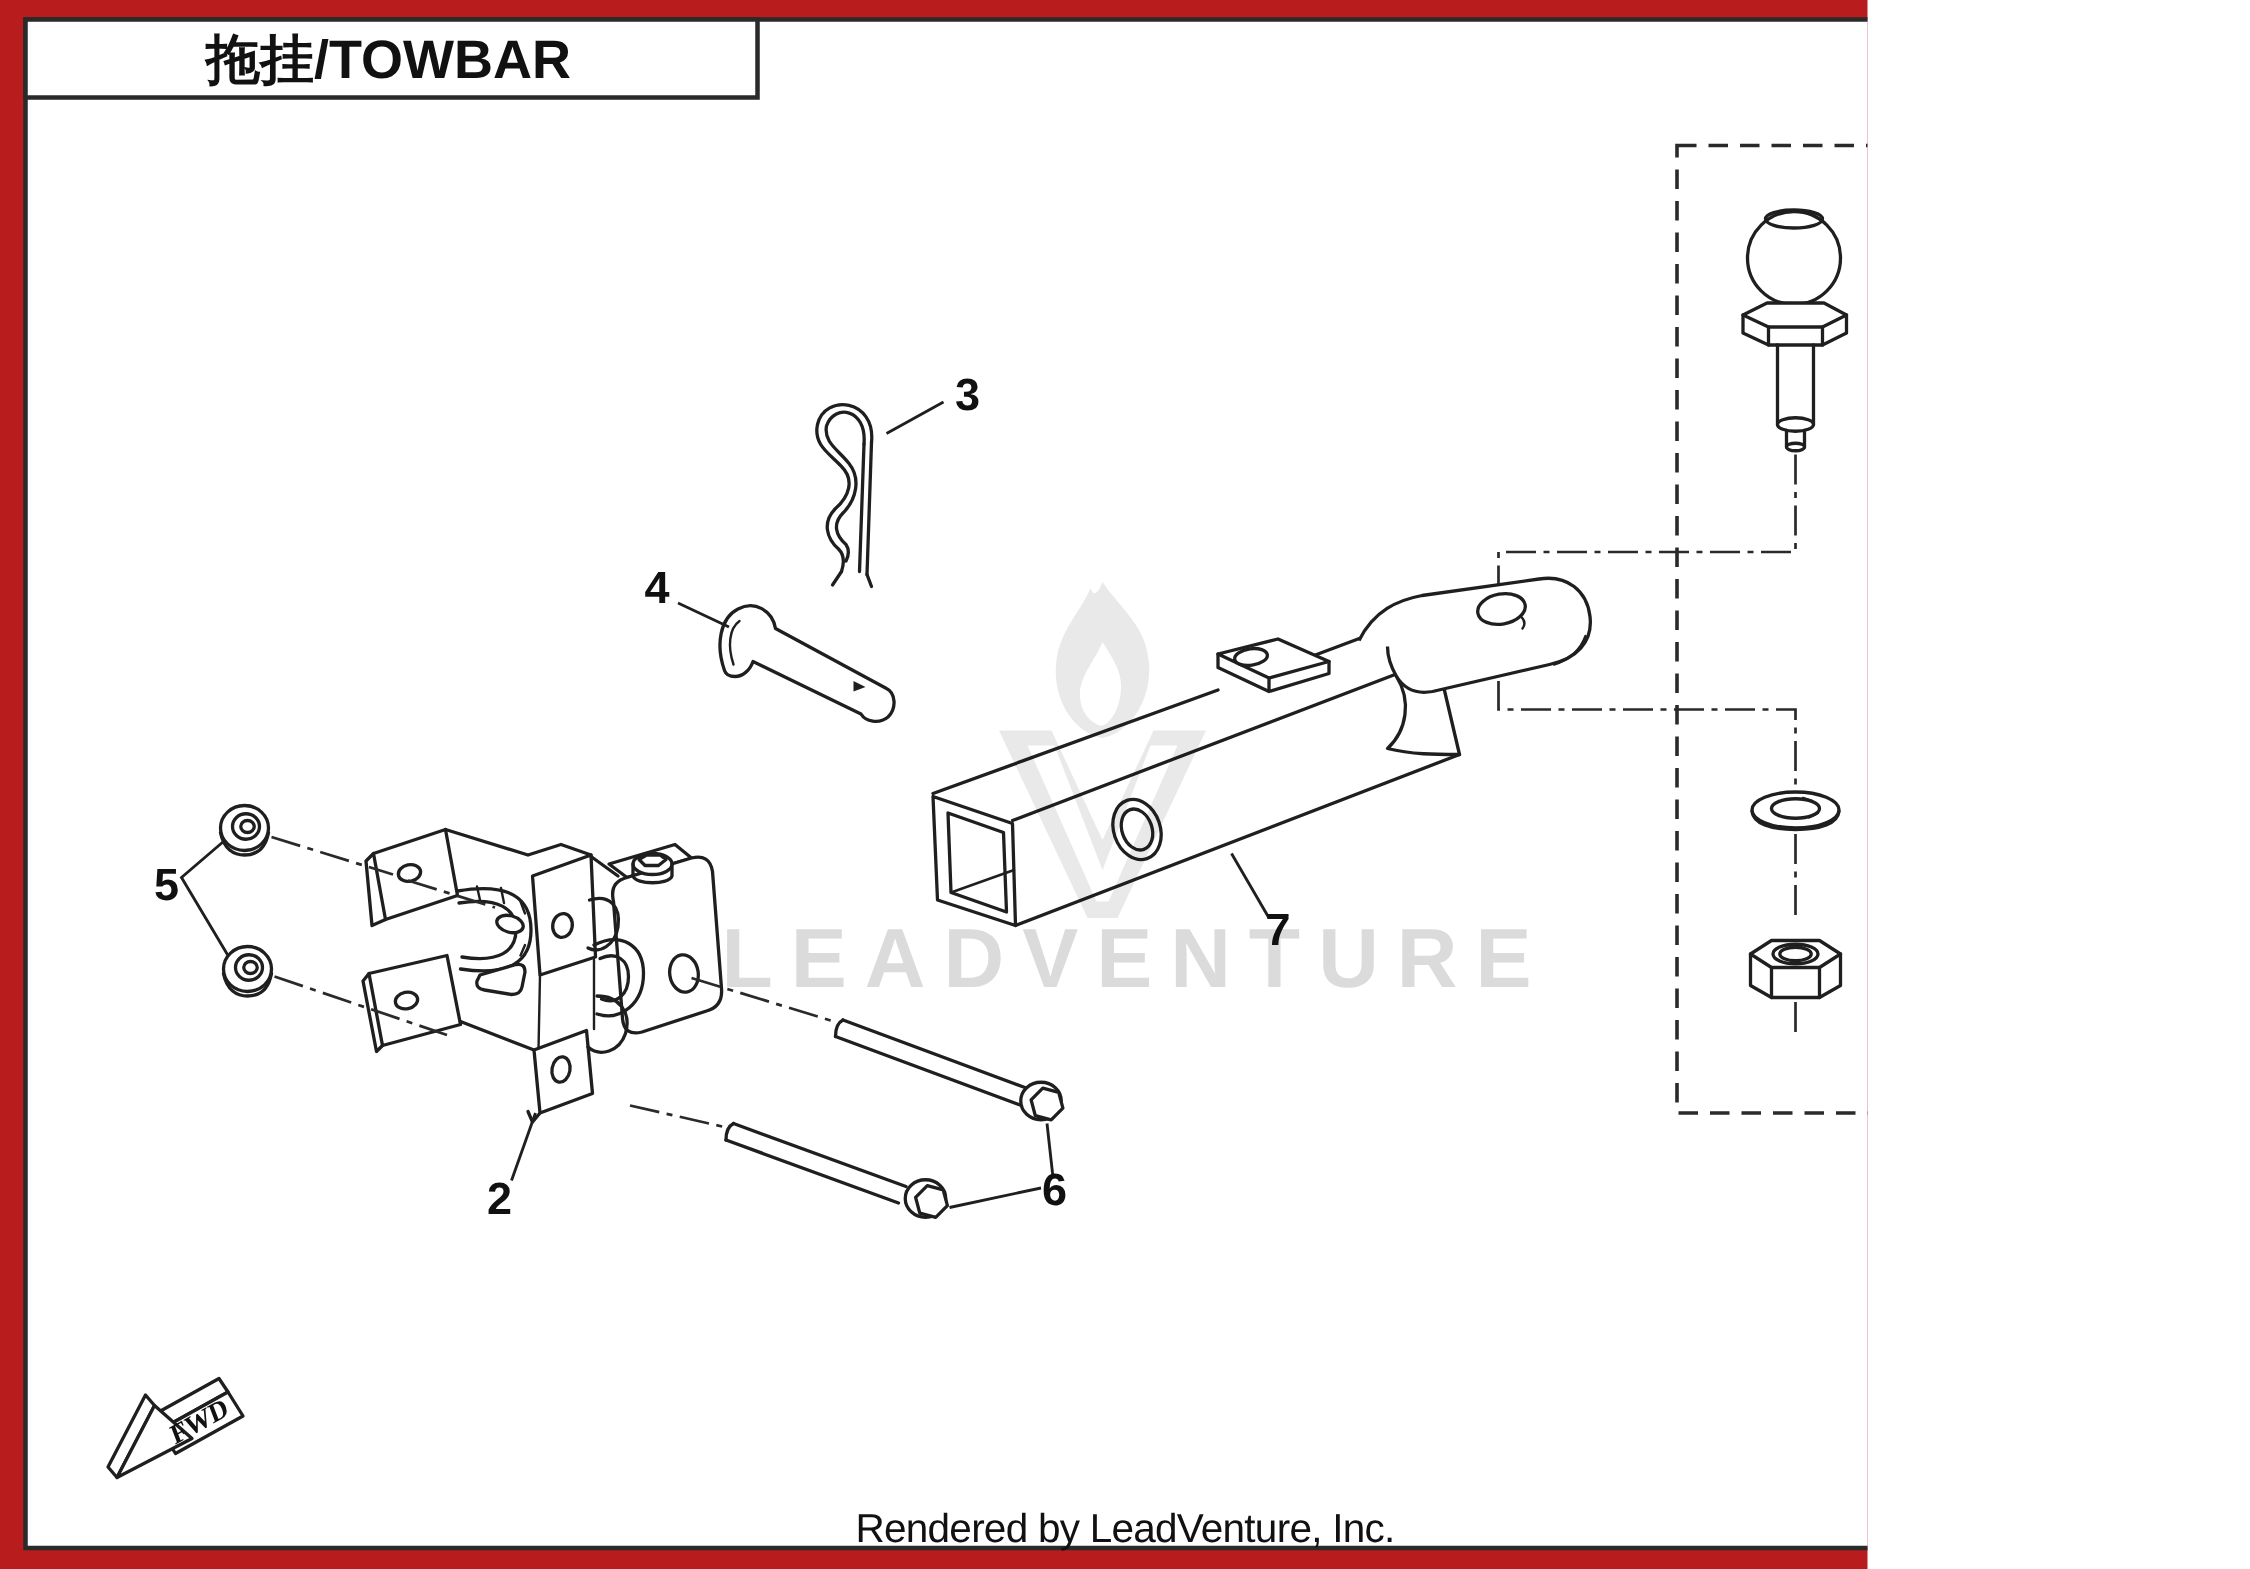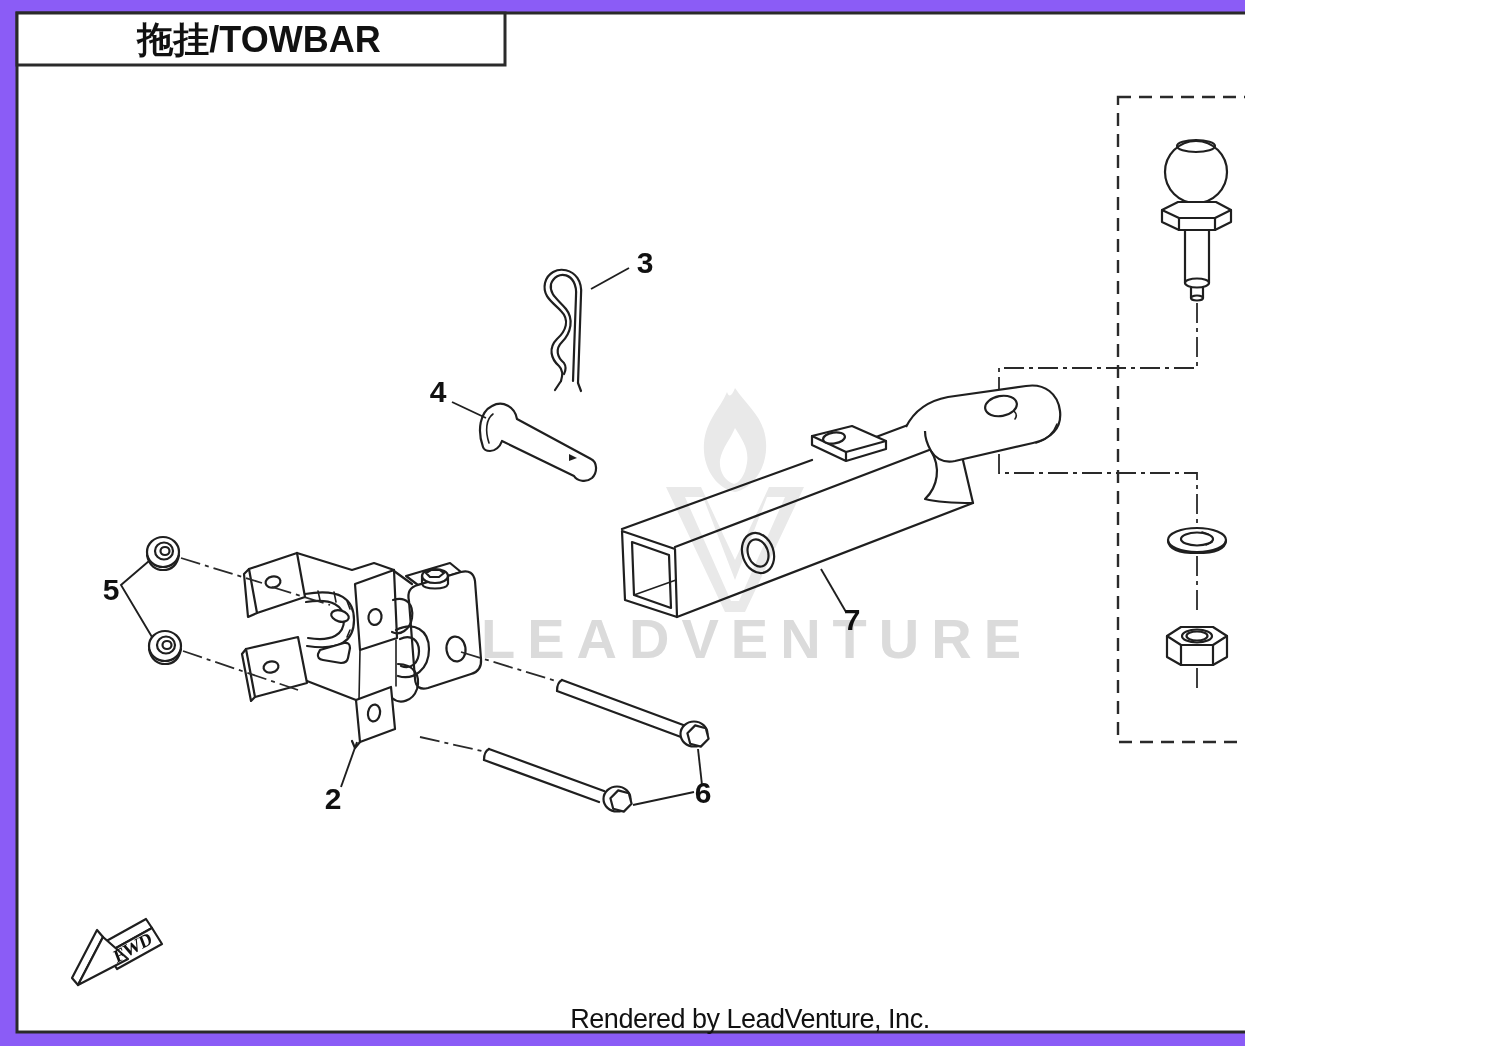--- a/index.html
+++ b/index.html
@@ -1,17 +1,17 @@
 <!DOCTYPE html>
 <html><head>
 <meta charset="utf-8">
 <style>
   html,body{margin:0;padding:0;background:#ffffff;}
   .page{
-    position:relative;width:1245px;height:1046px;background:#8b5cf6;
+    position:relative;width:1245px;height:1046px;background:#b91c1c;
     font-family:"Liberation Sans", sans-serif;overflow:hidden;
   }
   svg{display:block;}
   .ln{fill:none;stroke:#1f1f1f;stroke-width:2.2;stroke-linecap:round;stroke-linejoin:round;}
   .lnf{fill:#ffffff;stroke:#1f1f1f;stroke-width:2.2;stroke-linejoin:round;}
   .thin{fill:none;stroke:#1f1f1f;stroke-width:1.6;stroke-linecap:round;}
   .cl{fill:none;stroke:#2a2a2a;stroke-width:1.8;stroke-dasharray:20 5 4 5;}
   .dashbox{fill:none;stroke:#2a2a2a;stroke-width:2.4;stroke-dasharray:13 8;}
   .ldr{fill:none;stroke:#1f1f1f;stroke-width:1.9;}
   .lbl{font-family:"Liberation Sans",sans-serif;font-weight:bold;font-size:30px;fill:#111;}

